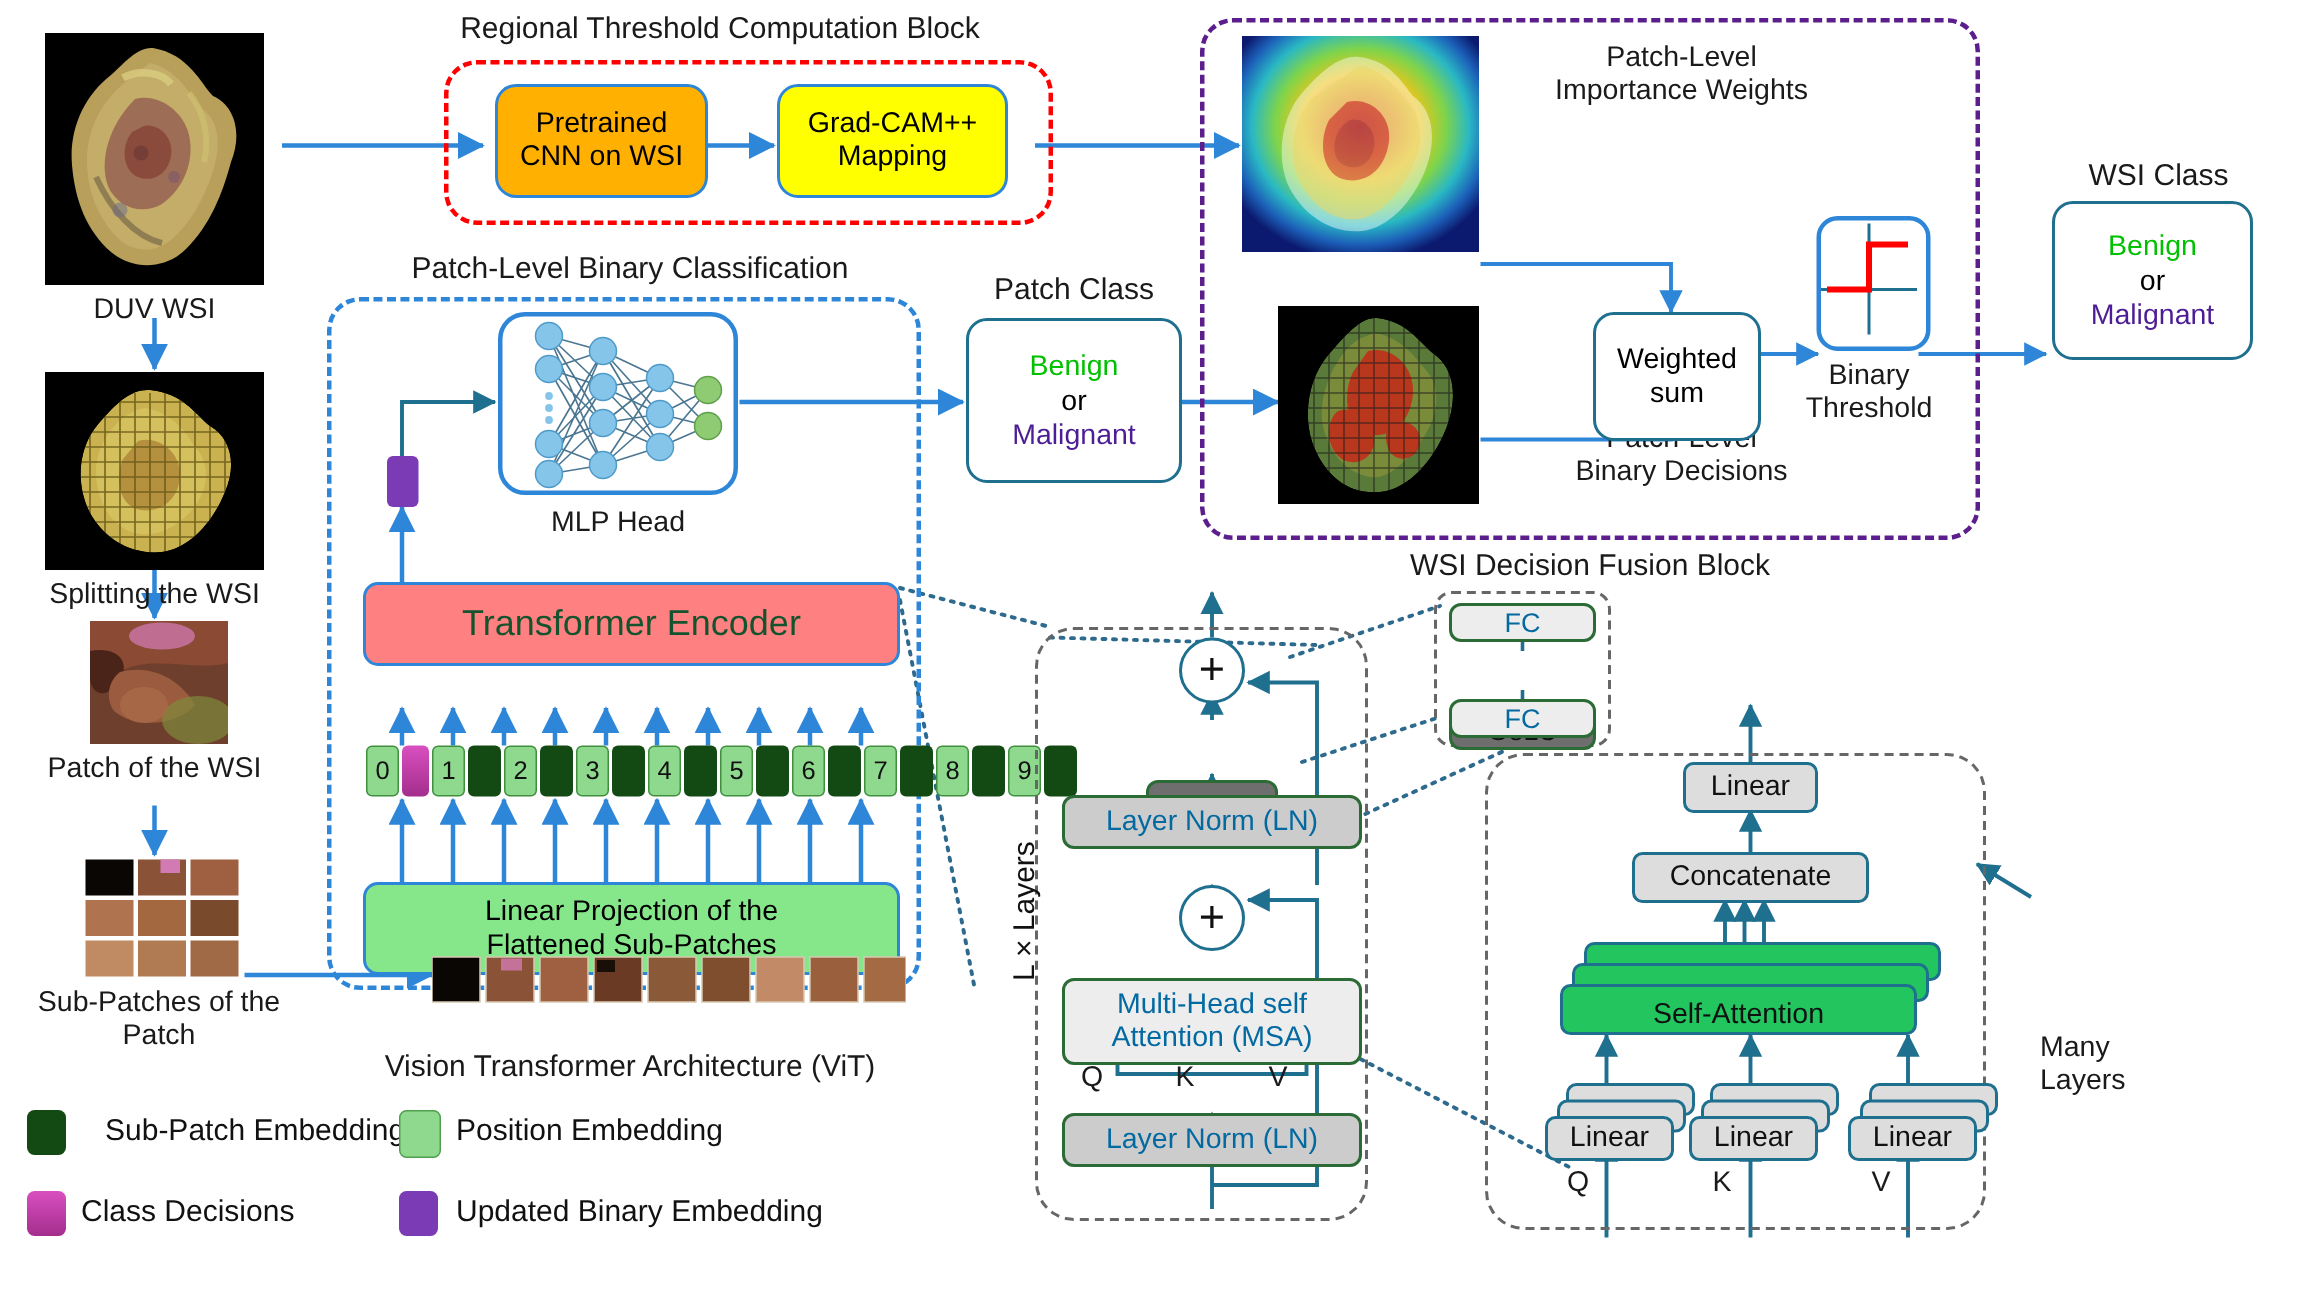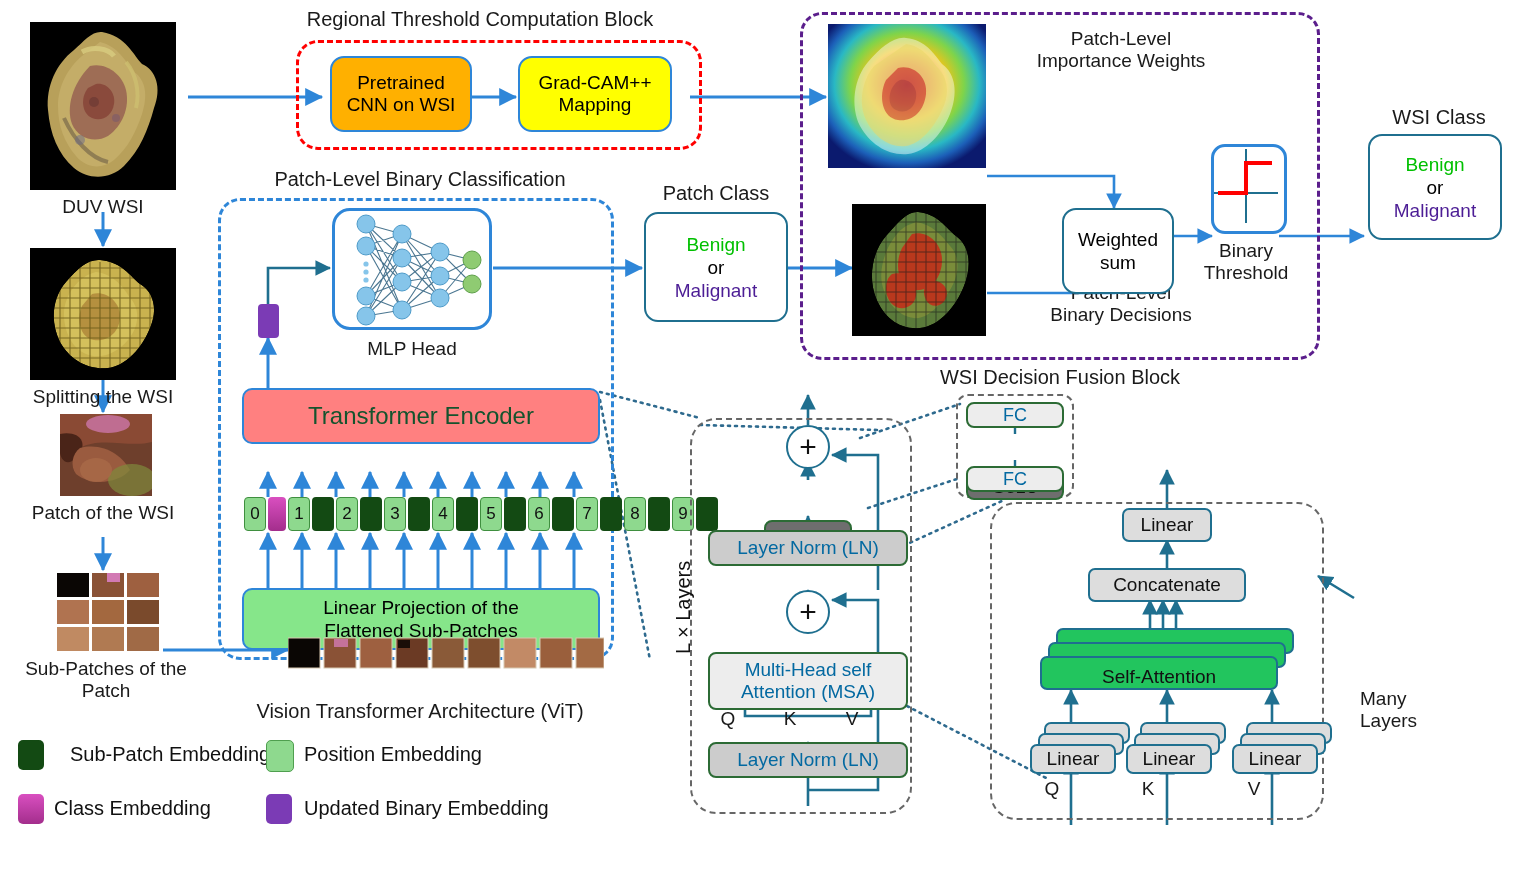--- a/index.html
+++ b/index.html
@@ -550,16 +550,16 @@
 <div class="lbl w" style="left:1360px;top:688px;width:110px;text-align:left;white-space:pre-line;">Many
 Layers</div>
 
 <div class="lgsw" style="left:18px;top:740px;background:#134A13;"></div>
 <div class="lgtx" style="left:70px;top:743px;">Sub-Patch Embedding</div>
 
 <div class="lgsw" style="left:266px;top:740px;background:#8ED98E;border:1px solid #4f9f4f;"></div>
 <div class="lgtx" style="left:304px;top:743px;">Position Embedding</div>
 
 <div class="lgsw" style="left:18px;top:794px;background:linear-gradient(180deg,#D94FC0,#A32E8C);"></div>
-<div class="lgtx" style="left:54px;top:797px;">Class Embedding</div>
+<div class="lgtx" style="left:54px;top:797px;">Class Decisions</div>
 
 <div class="lgsw" style="left:266px;top:794px;background:#7B3BB5;"></div>
 <div class="lgtx" style="left:304px;top:797px;">Updated Binary Embedding</div>
 
 </body></html>

